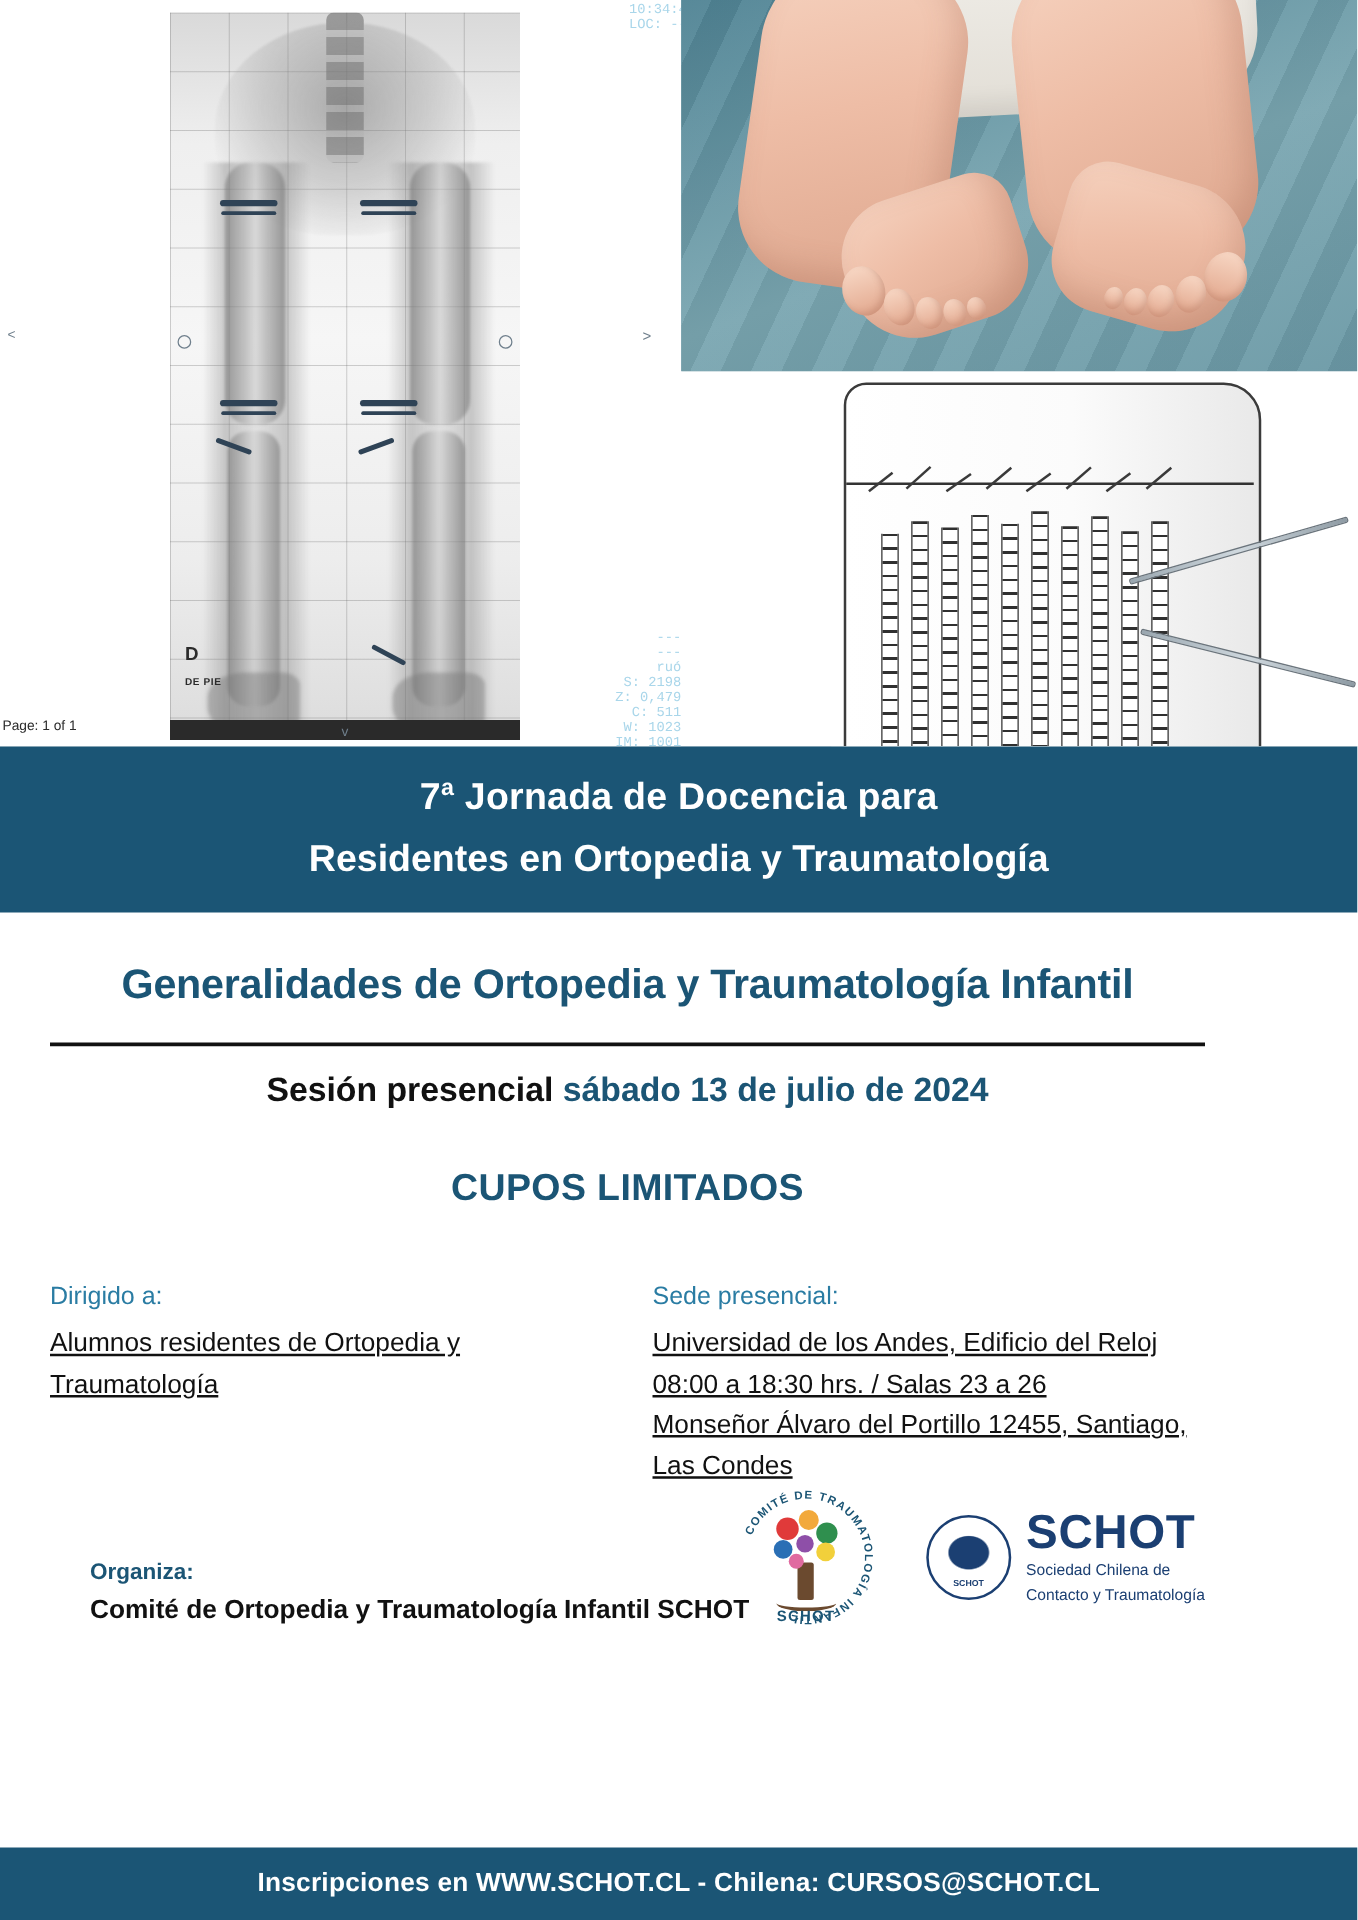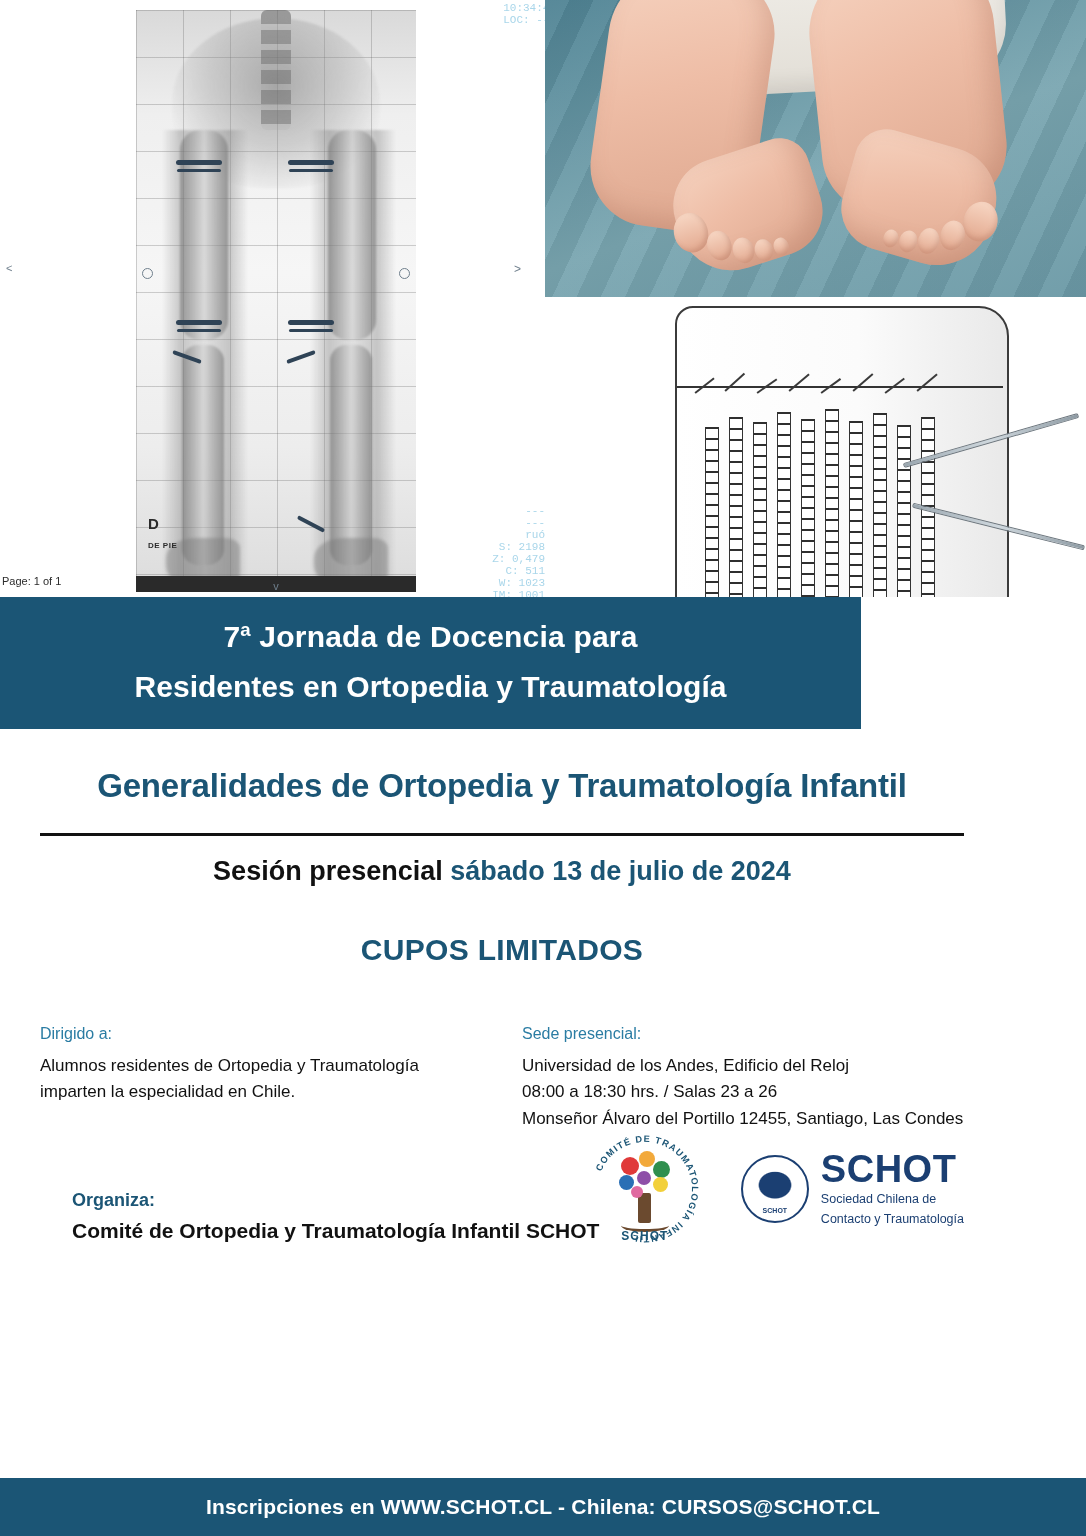--- a/index.html
+++ b/index.html
@@ -250,21 +250,21 @@
   .pin {
     position: absolute;
     height: 3px;
     background: linear-gradient(to right,#9aa7b0,#cfd8de,#8e9ba4);
     border: 1px solid #6b757d;
     border-radius: 2px;
   }
 
   
   .title-band {
-    width: 861px;
+    width: 1086px;
     background: #1b5575;
     color: #ffffff;
     text-align: center;
     padding: 22px 0 24px;
     box-sizing: border-box;
   }
   .title-band .l1 {
     font-size: 30px;
     font-weight: bold;
     letter-spacing: 0.2px;
@@ -318,27 +318,28 @@
 
   .cols {
     display: flex;
     margin-top: 58px;
     gap: 40px;
   }
   .col { flex: 1; }
   .col.left { max-width: 470px; }
   .col-head {
     color: #2a7ca3;
-    font-size: 16px;
+    font-size: 20px;
     margin-bottom: 10px;
   }
   .col-body {
     color: #111;
-    font-size: 17px;
+    font-size: 21px;
     line-height: 1.55;
+    text-decoration: underline;
   }
 
   .organiza-block {
     margin-top: 58px;
     margin-left: 32px;
   }
   .organiza-label {
     color: #1b5575;
     font-weight: bold;
     font-size: 18px;
@@ -556,21 +557,20 @@
     <span class="accent">sábado 13 de julio de 2024</span>
   </div>
 
   <div class="cupos">CUPOS LIMITADOS</div>
 
   <div class="cols">
     <div class="col left">
       <div class="col-head">Dirigido a:</div>
       <div class="col-body">
         <div>Alumnos residentes de Ortopedia y Traumatología</div>
-        <div>imparten la especialidad en Chile.</div>
       </div>
     </div>
     <div class="col">
       <div class="col-head">Sede presencial:</div>
       <div class="col-body">
         <div>Universidad de los Andes, Edificio del Reloj</div>
         <div>08:00 a 18:30 hrs. / Salas 23 a 26</div>
         <div>Monseñor Álvaro del Portillo 12455, Santiago, Las Condes</div>
       </div>
     </div>

